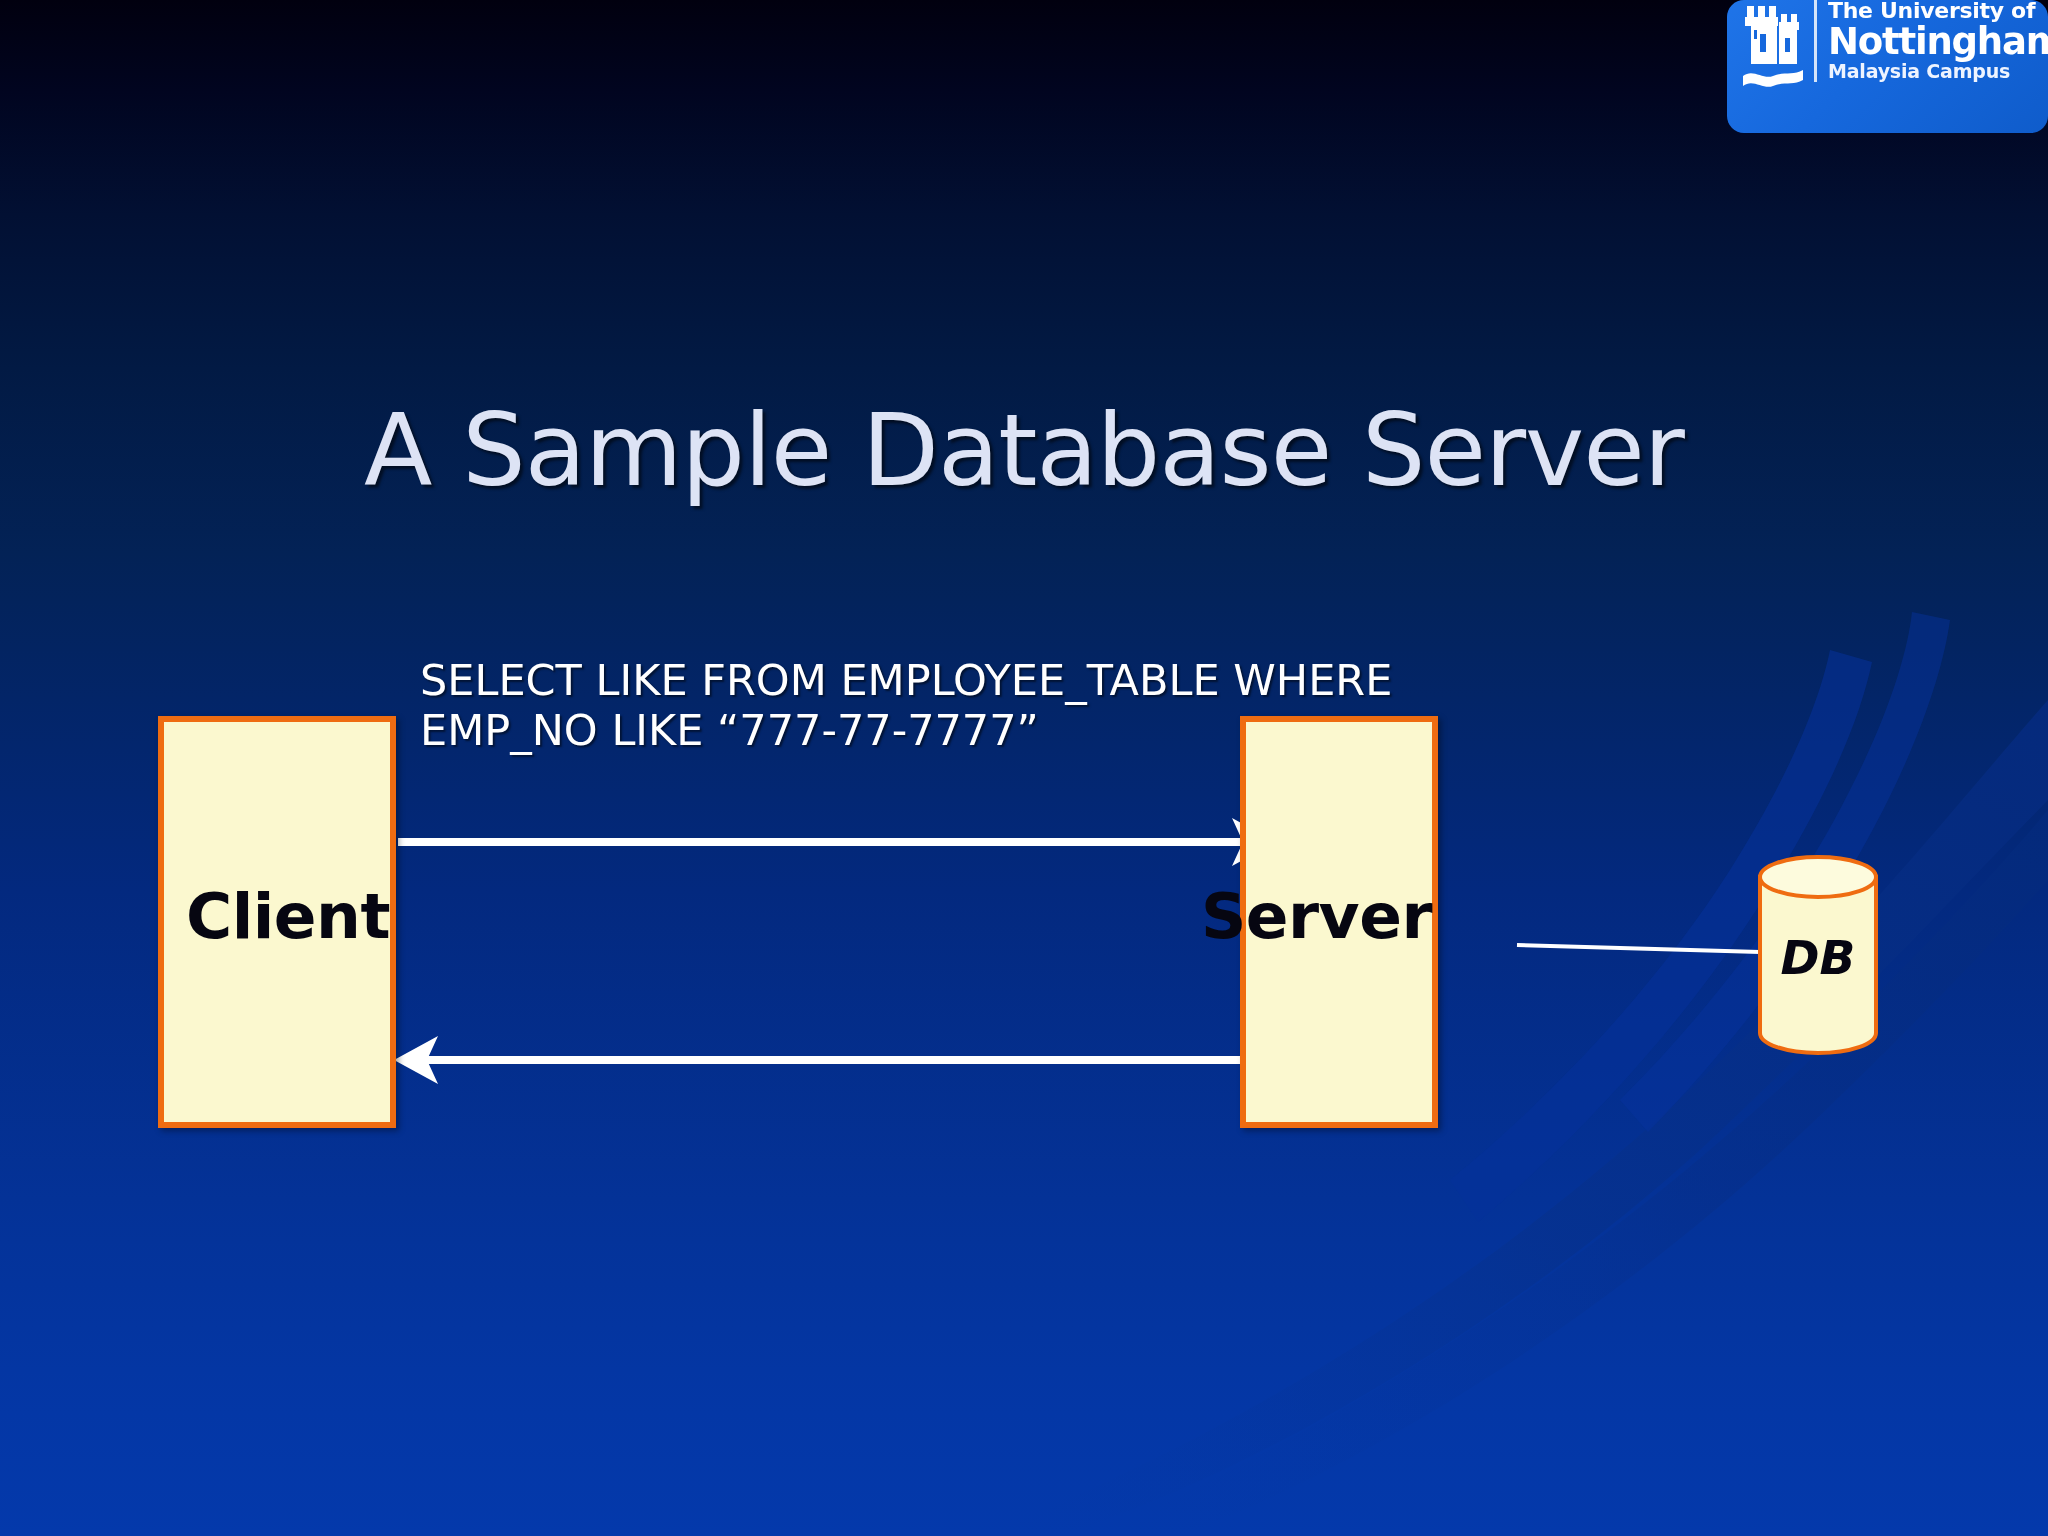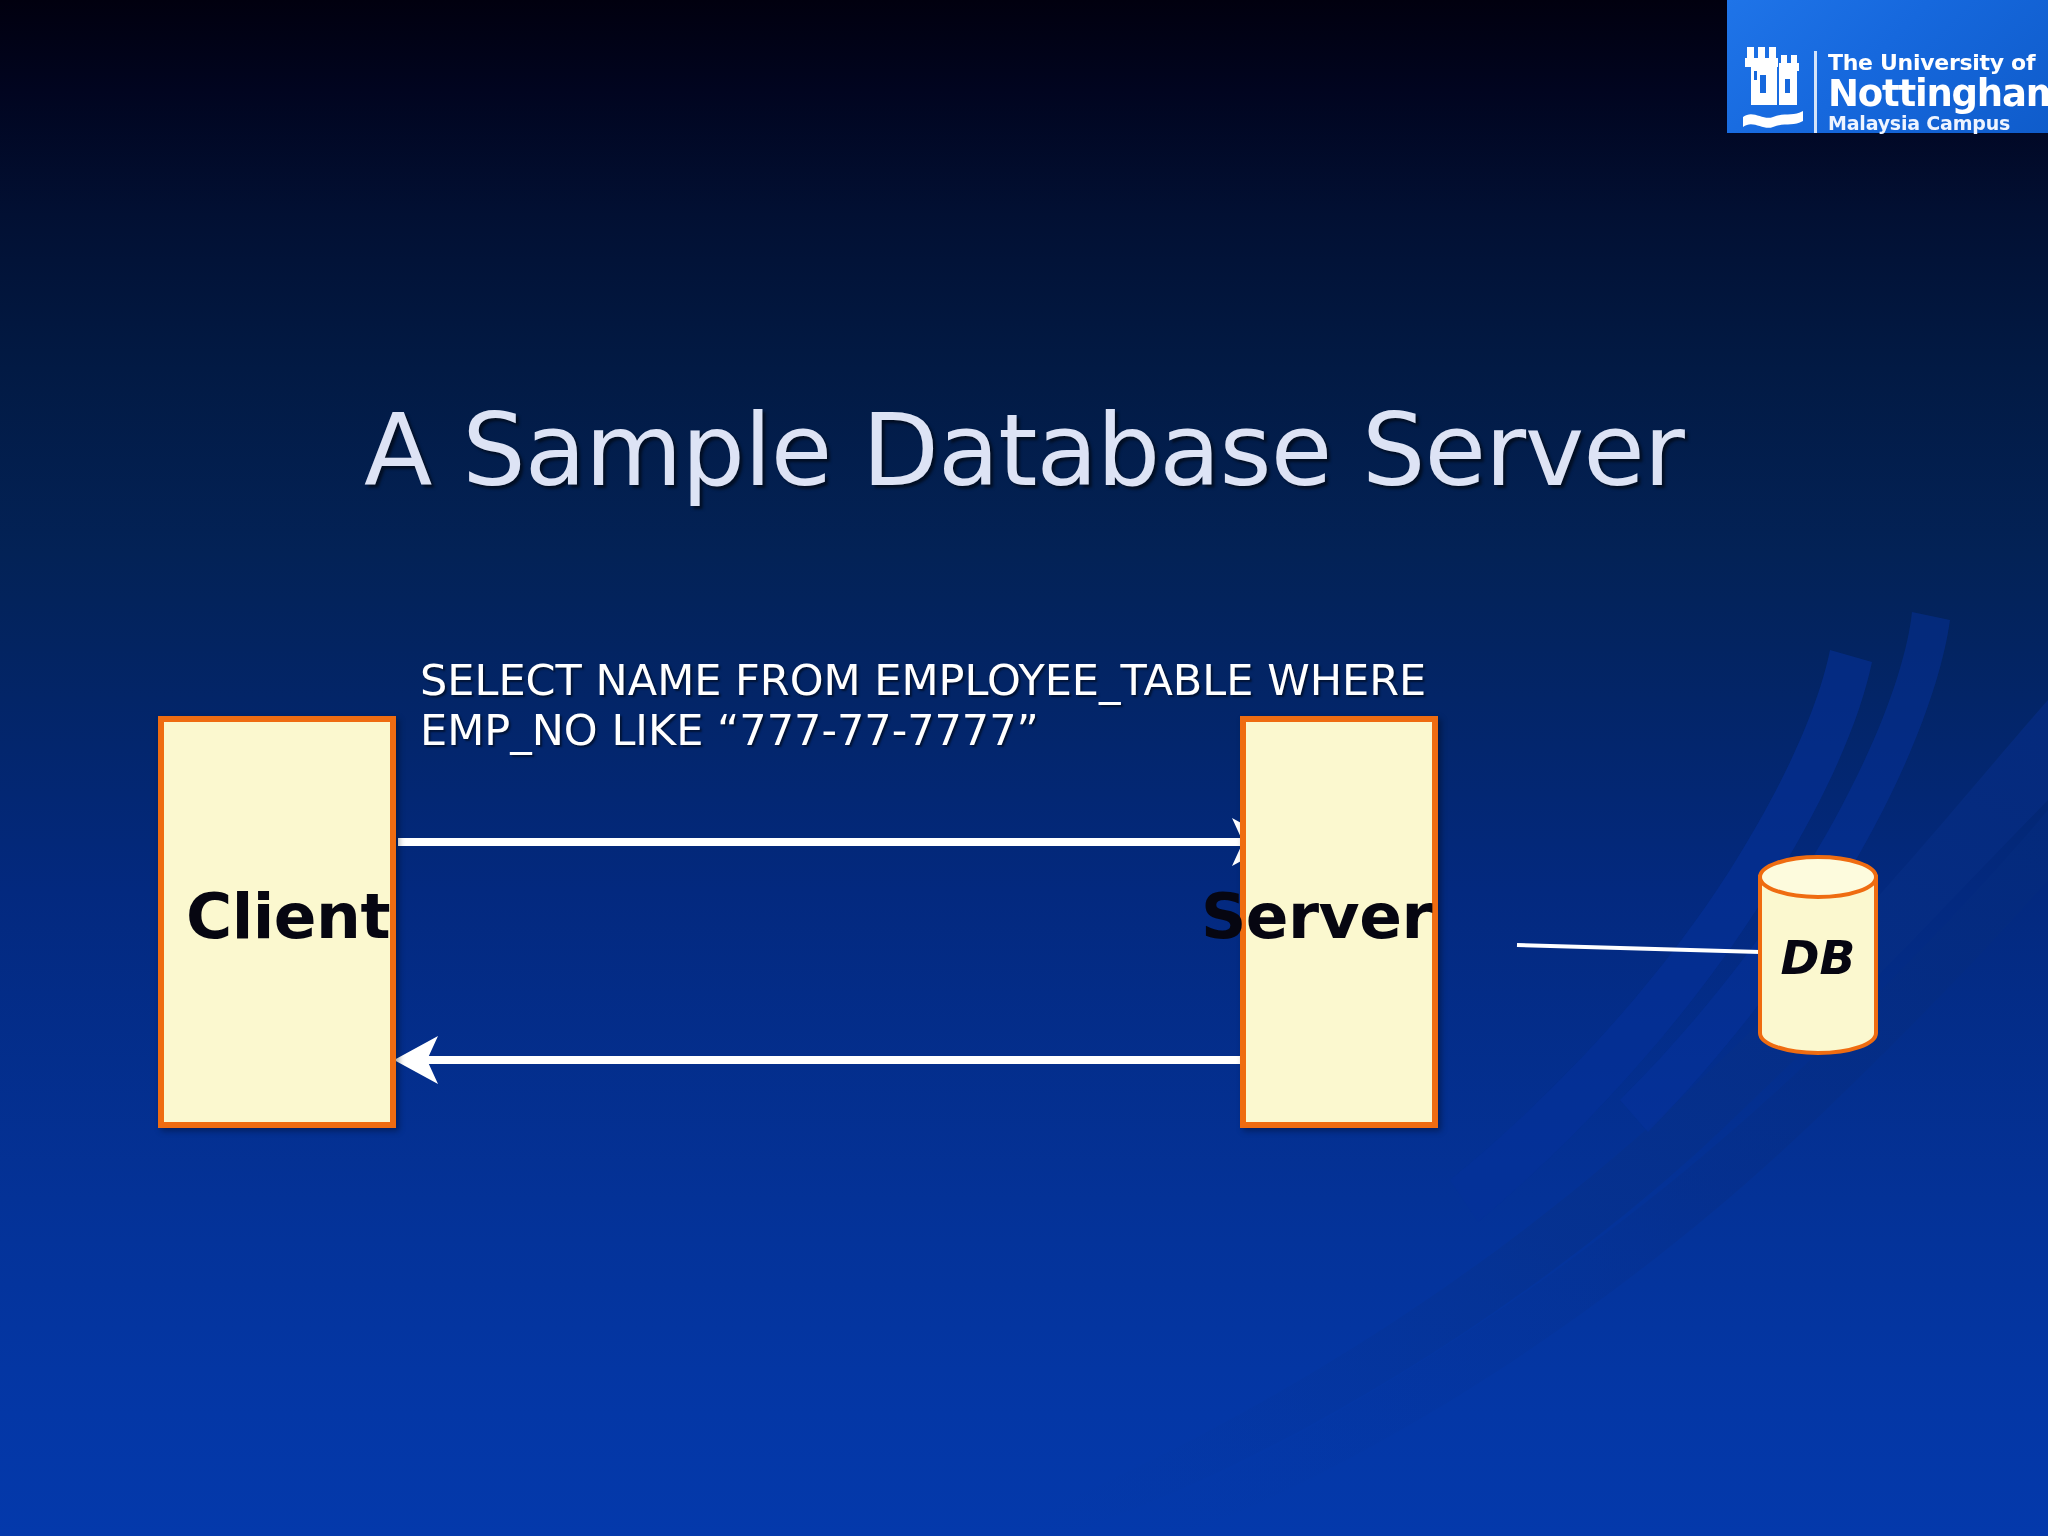--- a/index.html
+++ b/index.html
@@ -35,23 +35,24 @@
 
   
   #logo-block {
     position: absolute;
     left: 1727px;
     top: 0px;
     width: 321px;
     height: 133px;
     background: linear-gradient(135deg, #1f74e8 0%, #1668dd 45%, #0f5ccb 100%);
     display: flex;
-    align-items: flex-end;
+    align-items: flex-start;
     padding: 0;
     box-sizing: border-box;
+    border-radius: 17px;
   }
   #logo-crest {
     width: 64px;
     height: 92px;
     margin-left: 14px;
     flex: 0 0 auto;
   }
   #logo-divider {
     width: 3px;
     height: 82px;
@@ -241,21 +242,21 @@
     <div id="logo-text">
       <div id="logo-line1">The University of</div>
       <div id="logo-line2">Nottingham</div>
       <div id="logo-line3">Malaysia Campus</div>
     </div>
   </div>
 
   <div id="slide-title">A Sample Database Server</div>
 
   <div id="query-text">
-    <span>SELECT NAME FROM EMPLOYEE_TABLE WHERE</span><br>
+    <span>SELECT LIKE FROM EMPLOYEE_TABLE WHERE</span><br>
     <span id="query-line2">EMP_NO LIKE “777-77-7777”</span>
   </div>
 
   <svg id="arrow-svg" viewBox="0 0 2048 1536">
 
     <g>
       <line x1="398" y1="842" x2="1250" y2="842" stroke="#ffffff" stroke-width="8"></line>
       <polygon points="1276,842 1232,818 1243,842 1232,866" fill="#ffffff"></polygon>
     </g>
 

